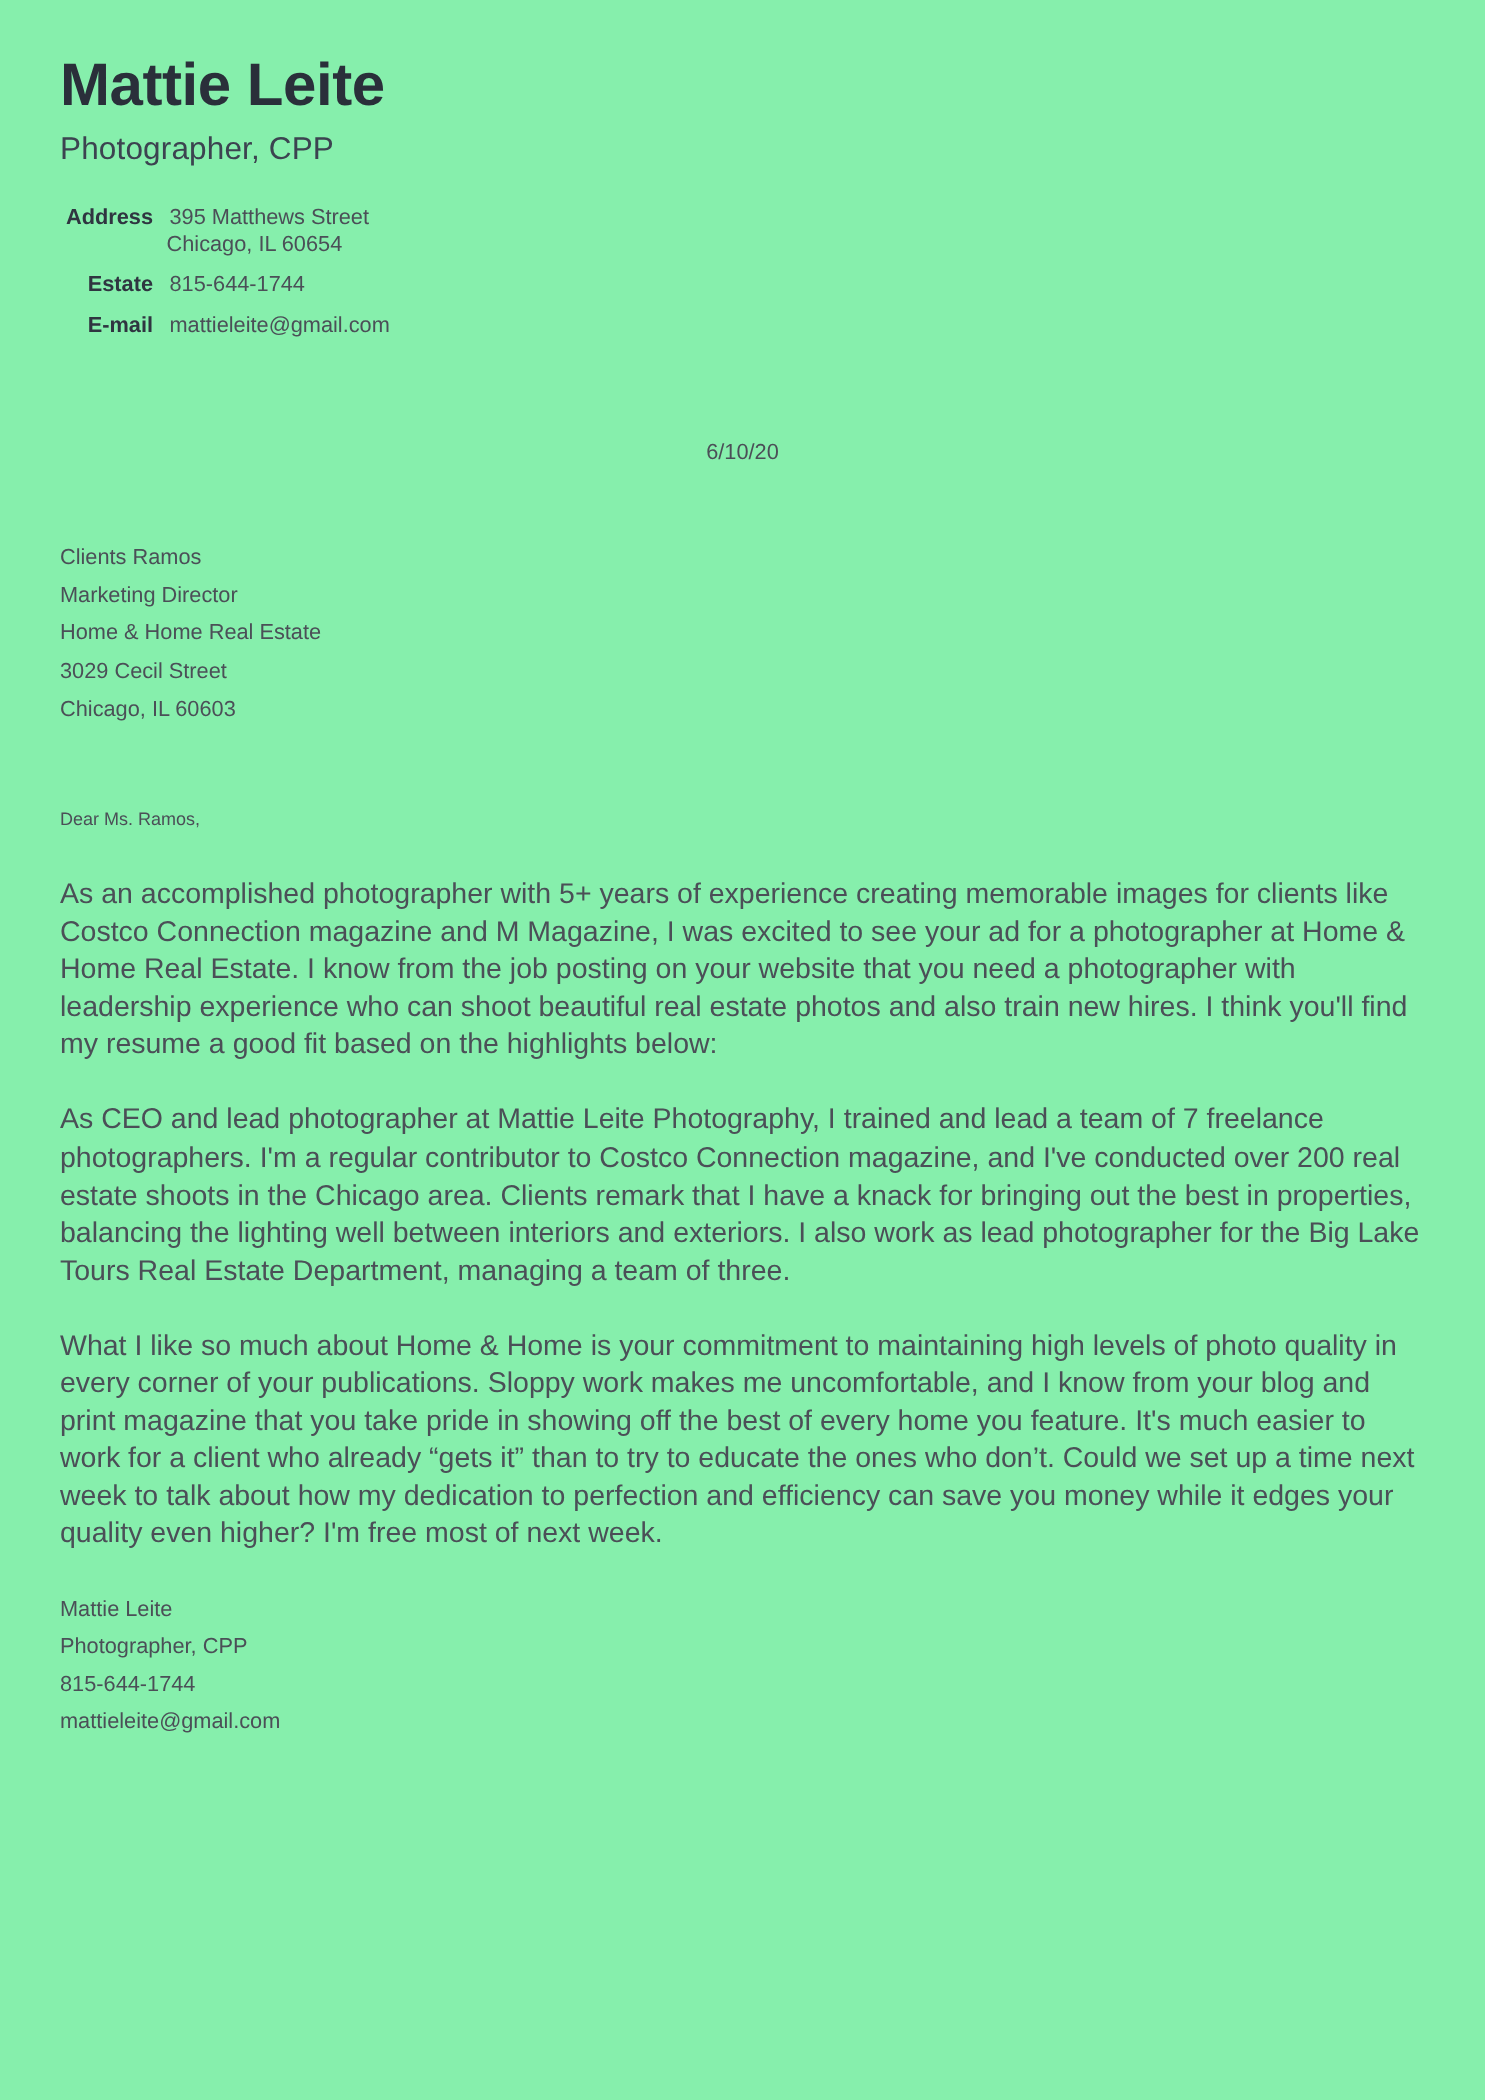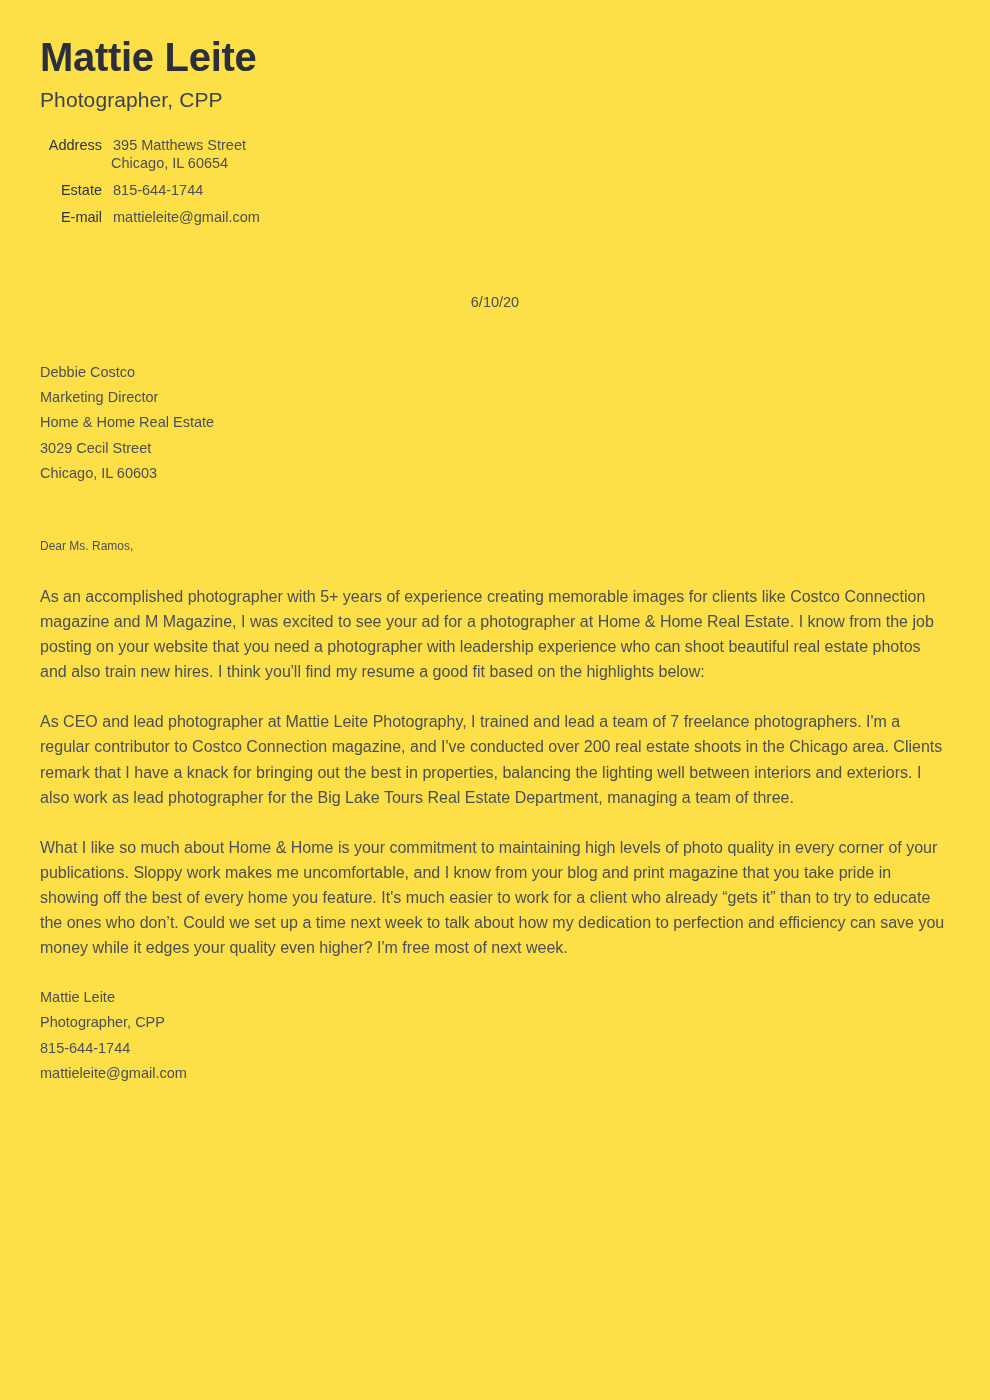--- a/index.html
+++ b/index.html
@@ -9,21 +9,21 @@
     background: #ffffff;
   }
   body {
     font-family: "Liberation Sans", sans-serif;
     -webkit-font-smoothing: antialiased;
   }
   .page {
     position: relative;
     width: 990px;
     height: 1400px;
-    background: #fde047;
+    background: #86efac;
     box-sizing: border-box;
     padding: 0;
     overflow: hidden;
   }
   .inner {
     position: absolute;
     left: 40px;
     top: 0;
     width: 910px;
   }
@@ -69,21 +69,21 @@
     width: 500px;
   }
   .contact-row {
     display: flex;
     align-items: baseline;
     margin-bottom: 11px;
   }
   .contact-row.tight { margin-bottom: 2px; }
   .c-label {
     font-size: 14.5px;
-    font-weight: 400;
+    font-weight: 700;
     color: #2f3540;
     text-align: right;
     width: 62px;
     flex: 0 0 62px;
     white-space: nowrap;
   }
   .c-label.wide { width: 62px; flex: 0 0 62px; }
   .c-value {
     font-size: 14.5px;
     font-weight: 400;
@@ -110,21 +110,21 @@
     line-height: 25.2px;
   }
   .salutation {
     margin-top: 48px;
     font-size: 12px;
     color: #4b4f57;
     line-height: 25px;
   }
   .para {
     margin-top: 25px;
-    font-size: 16px;
+    font-size: 19px;
     color: #4b4f57;
     line-height: 25.1px;
     text-align: left;
     max-width: 910px;
   }
   .closing {
     margin-top: 25px;
     font-size: 14.5px;
     color: #4b4f57;
     line-height: 25px;
@@ -169,21 +169,21 @@
           <div class="c-value">mattieleite@gmail.com</div>
         </div>
       </div>
 
 
     </div>
 
     <div class="date">6/10/20</div>
 
     <div class="recipient">
-      <div class="recipient-line">Debbie Costco</div>
+      <div class="recipient-line">Clients Ramos</div>
       <div class="recipient-line">Marketing Director</div>
       <div class="recipient-line">Home &amp; Home Real Estate</div>
       <div class="recipient-line">3029 Cecil Street</div>
       <div class="recipient-line">Chicago, IL 60603</div>
     </div>
 
     <div class="salutation">Dear Ms. Ramos,</div>
 
     <p class="para">As an accomplished photographer with 5+ years of experience creating memorable images for clients like Costco Connection magazine and M Magazine, I was excited to see your ad for a photographer at Home &amp; Home Real Estate. I know from the job posting on your website that you need a photographer with leadership experience who can shoot beautiful real estate photos and also train new hires. I think you'll find my resume a good fit based on the highlights below:</p>
     <p class="para">As CEO and lead photographer at Mattie Leite Photography, I trained and lead a team of 7 freelance photographers. I'm a regular contributor to Costco Connection magazine, and I've conducted over 200 real estate shoots in the Chicago area. Clients remark that I have a knack for bringing out the best in properties, balancing the lighting well between interiors and exteriors. I also work as lead photographer for the Big Lake Tours Real Estate Department, managing a team of three.</p>

